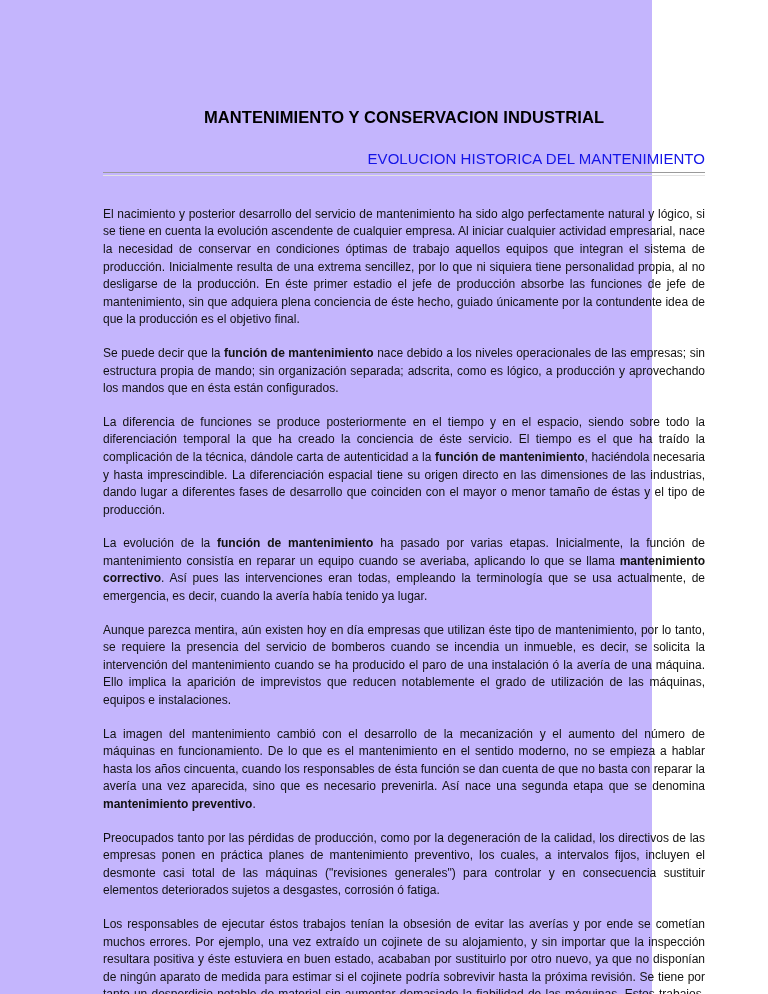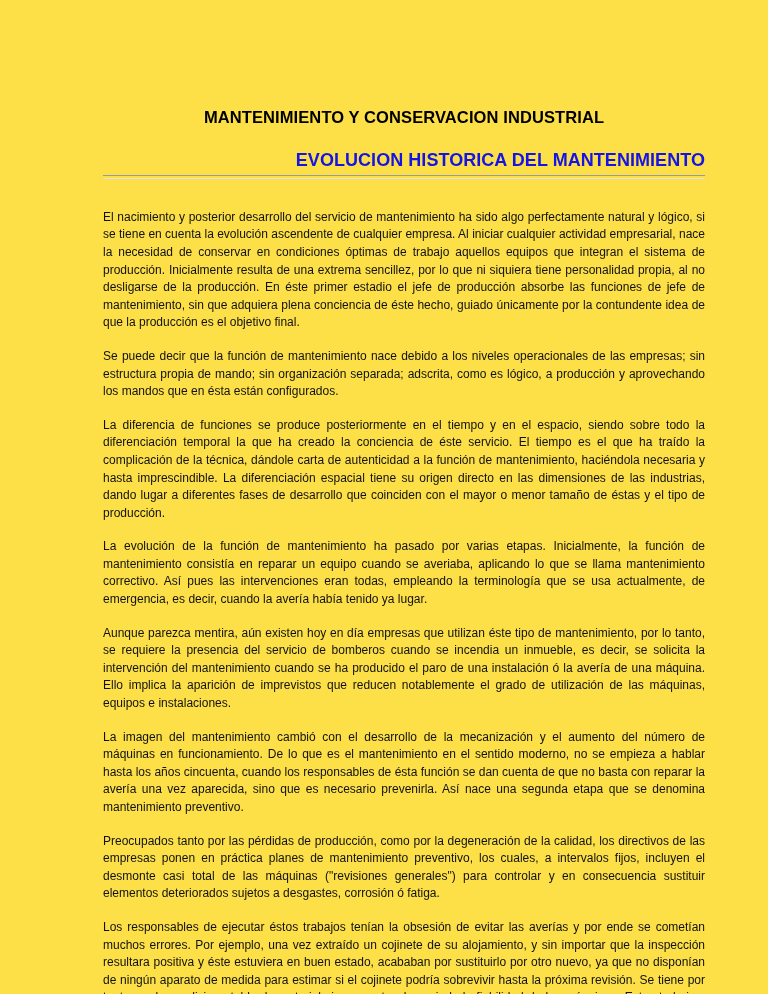--- a/index.html
+++ b/index.html
@@ -9,23 +9,23 @@
   }
   body {
     width: 768px;
     height: 994px;
     font-family: "Liberation Sans", sans-serif;
     color: #000000;
     overflow: hidden;
   }
   .page {
     position: relative;
-    width: 768px;
+    width: 652px;
     height: 994px;
-    background: #fde047;
+    background: #c4b5fd;
     box-sizing: border-box;
   }
   .content {
     position: absolute;
     left: 103px;
     top: 0;
     width: 602px;
   }
   .doc-title {
     margin: 0;
@@ -36,22 +36,22 @@
     letter-spacing: 0.1px;
     color: #000000;
     line-height: 1.2;
   }
   .subhead-wrap {
     margin-top: 22px;
     text-align: right;
   }
   .doc-subtitle {
     display: inline;
-    font-size: 18px;
-    font-weight: bold;
+    font-size: 15px;
+    font-weight: normal;
     color: #1414e6;
     letter-spacing: 0.05px;
   }
   .rule {
     margin-top: 4px;
     height: 2px;
     border: 0;
     border-top: 1px solid #9a9a9a;
     border-bottom: 1px solid #e2e2e2;
     background: transparent;
@@ -66,21 +66,21 @@
     font-size: 12px;
     line-height: 17.6px;
     text-align: justify;
     color: #111111;
     hyphens: none;
   }
   p.para:last-child {
     margin-bottom: 0;
   }
   b, strong {
-    font-weight: normal;
+    font-weight: bold;
   }
 </style>
 </head>
 <body>
 
 <div class="page">
   <div class="content">
 
     <h1 class="doc-title">MANTENIMIENTO Y CONSERVACION INDUSTRIAL</h1>
 

